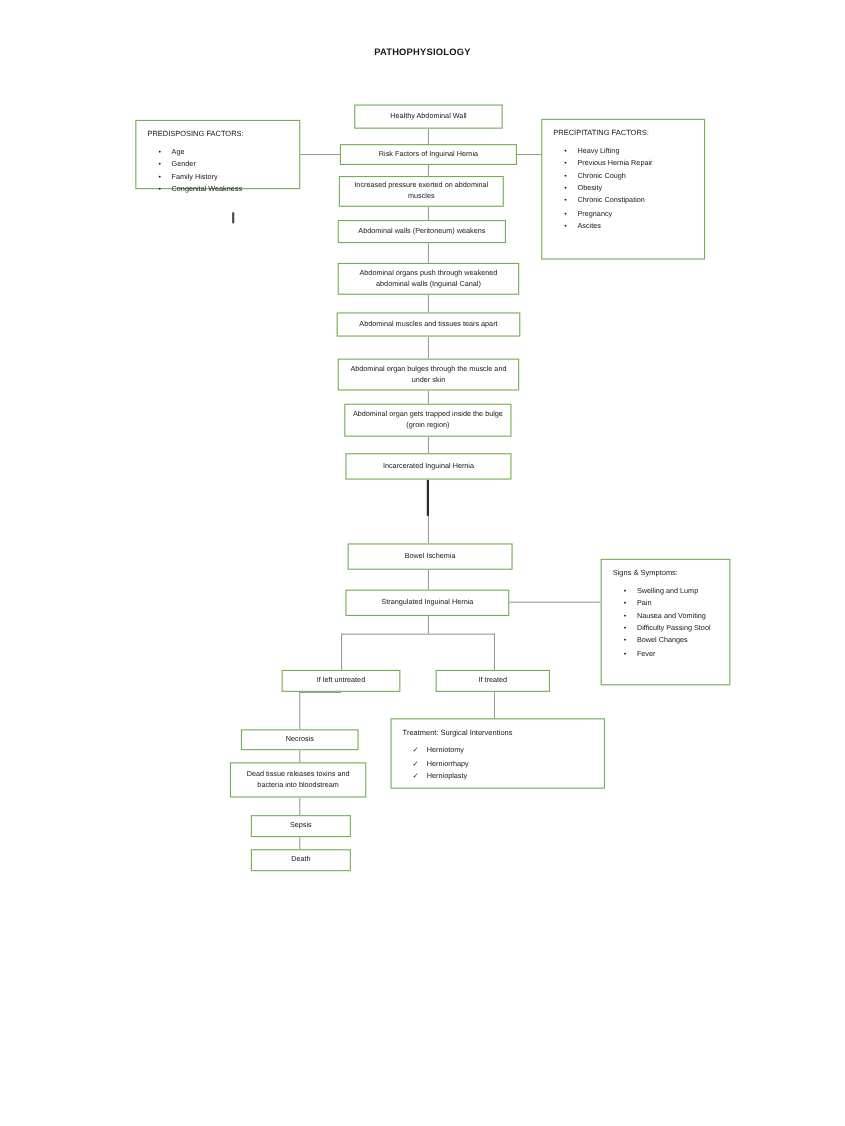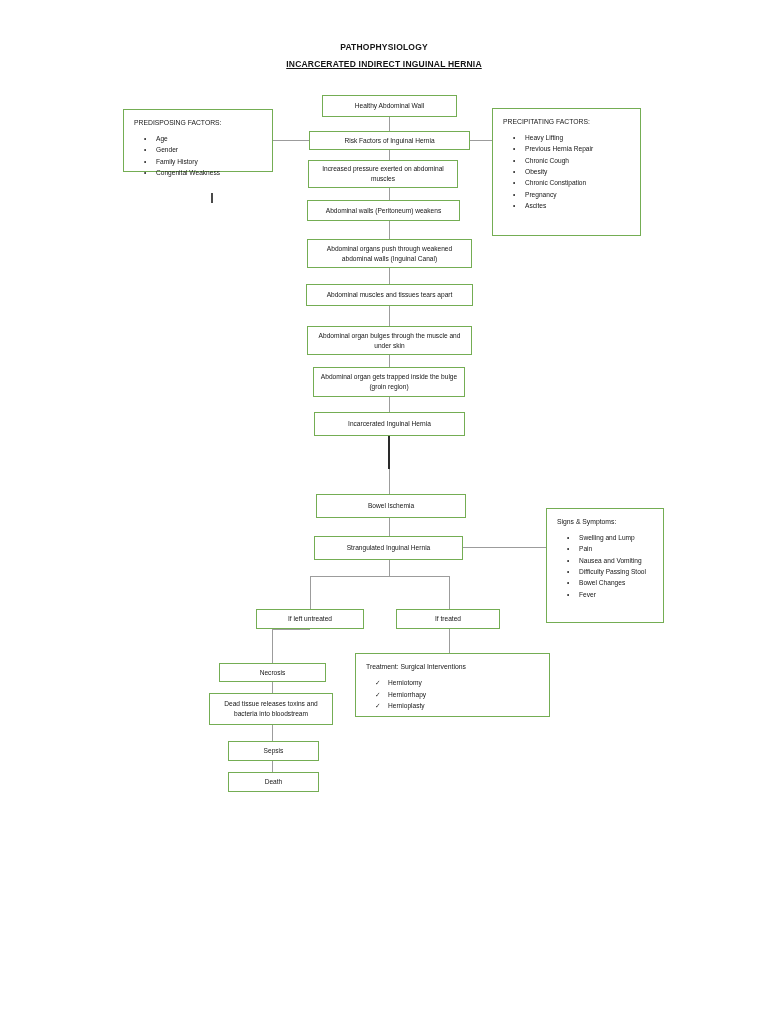--- a/index.html
+++ b/index.html
@@ -100,21 +100,20 @@
     font-size: 6.6px;
   }
   .panel.checks li { line-height: 1.78; }
 </style>
 </head>
 <body>
 
 <div id="page">
 
   <div class="title-main">PATHOPHYSIOLOGY</div>
-  <div class="title-sub">INCARCERATED INDIRECT INGUINAL HERNIA</div>
 
   <div class="line h" style="left:272px; top:140px; width:37px;"></div>
 
   <div class="line h" style="left:470px; top:140px; width:22px;"></div>
 
   <div class="line v" style="left:389px; top:117px; height:15px;"></div>
   <div class="line v" style="left:389px; top:149px; height:11px;"></div>
   <div class="line v" style="left:389px; top:188px; height:12px;"></div>
   <div class="line v" style="left:389px; top:221px; height:18px;"></div>
   <div class="line v" style="left:389px; top:268px; height:16px;"></div>

